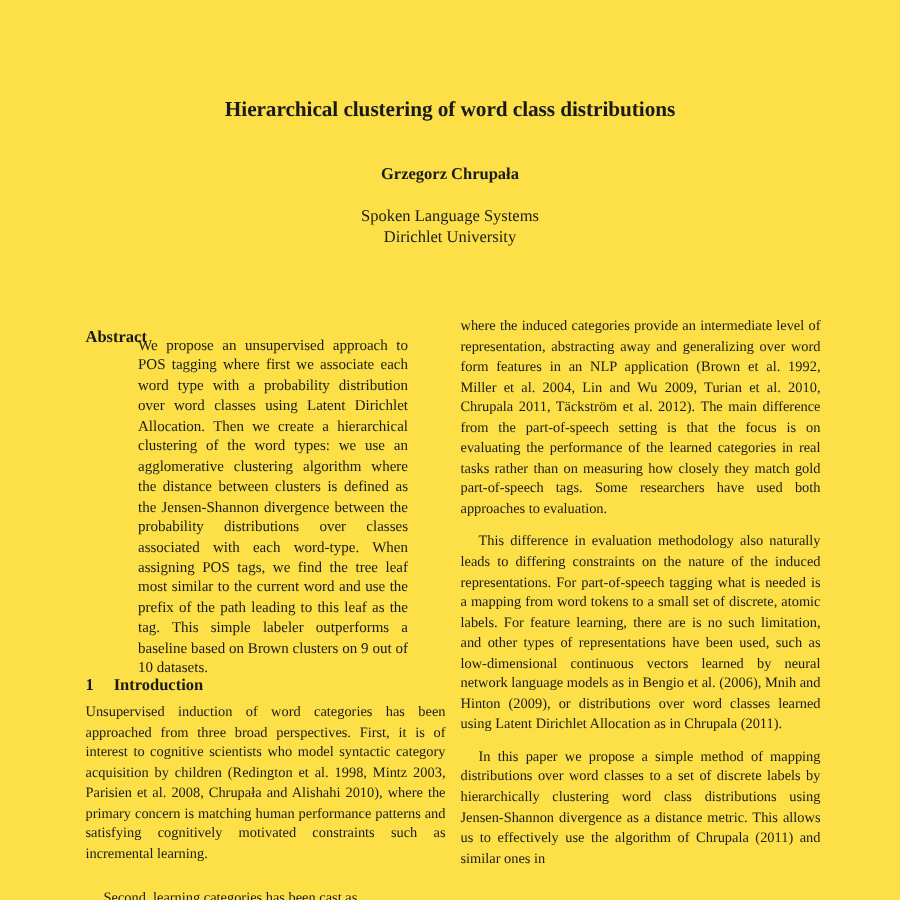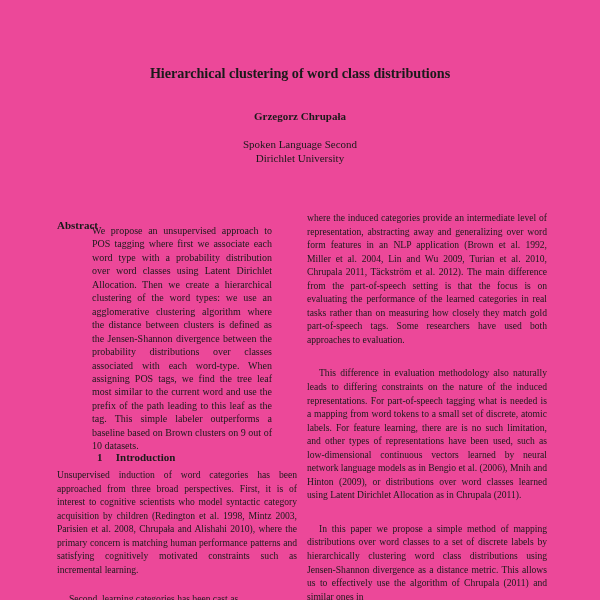--- a/index.html
+++ b/index.html
@@ -1,41 +1,41 @@
 <!DOCTYPE html>
 <html><head>
   <meta charset="utf-8">
   <style>
     html, body { margin: 0; padding: 0; background: #ffffff; }
     body { width: 600px; height: 600px; overflow: hidden; position: relative; font-family: "Liberation Serif", "DejaVu Serif", serif; color: #1a1a1a; }
-    .page { position: absolute; left: 0; top: 0; width: 600px; height: 600px; background: #ec4899; }
+    .page { position: absolute; left: 0; top: 0; width: 600px; height: 600px; background: #fde047; }
     .title { position: absolute; left: 0; width: 600px; top: 65px; text-align: center; font-weight: bold; font-size: 14.2px; letter-spacing: -0.05px; }
     .author { position: absolute; left: 0; width: 600px; text-align: center; font-size: 11px; line-height: 13.6px; }
     .author-name { top: 110px; font-weight: bold; }
     .author-email { top: 124px; font-family: "Liberation Mono", "DejaVu Sans Mono", monospace; font-size: 10.6px; color: #333; }
     .author-aff { top: 138px; }
     .author-uni { top: 151.6px; }
     .abstract-heading { position: absolute; left: 57px; width: 240px; top: 219px; text-align: left; font-weight: bold; font-size: 11px; }
     .abstract-body { position: absolute; left: 92px; width: 180px; top: 224px; font-size: 10px; line-height: 13.45px; text-align: justify; }
     .col { position: absolute; font-size: 9.6px; line-height: 13.55px; text-align: justify; }
     .col p { margin: 0; }
-    .col p.indent { text-indent: 12px; margin-top: 20px; }
-    .section-heading { position: absolute; left: 57px; top: 451px; font-weight: bold; font-size: 11px; margin-left: 40px; }
+    .col p.indent { text-indent: 12px; margin-top: 8px; }
+    .section-heading { position: absolute; left: 57px; top: 451px; font-weight: bold; font-size: 11px; }
     .section-heading .num { display: inline-block; width: 16px; }
     .left-col { left: 57px; width: 240px; top: 468px; }
     .right-col { left: 307px; width: 240px; top: 211px; }
   </style>
 </head>
 <body>
 
 <div class="page">
   <div class="title">Hierarchical clustering of word class distributions</div>
 
   <div class="author author-name">Grzegorz Chrupała</div>
-  <div class="author author-aff">Spoken Language Second</div>
+  <div class="author author-aff">Spoken Language Systems</div>
   <div class="author author-uni">Dirichlet University</div>
 
   <div class="abstract-heading">Abstract</div>
   <div class="abstract-body">We propose an unsupervised approach to POS tagging where first we associate each word type with a probability distribution over word classes using Latent Dirichlet Allocation. Then we create a hierarchical clustering of the word types: we use an agglomerative clustering algorithm where the distance between clusters is defined as the Jensen-Shannon divergence between the probability distributions over classes associated with each word-type. When assigning POS tags, we find the tree leaf most similar to the current word and use the prefix of the path leading to this leaf as the tag. This simple labeler outperforms a baseline based on Brown clusters on 9 out of 10 datasets.</div>
 
   <div class="section-heading">
     <span class="num">1</span>
     <span>Introduction</span>
   </div>
 

